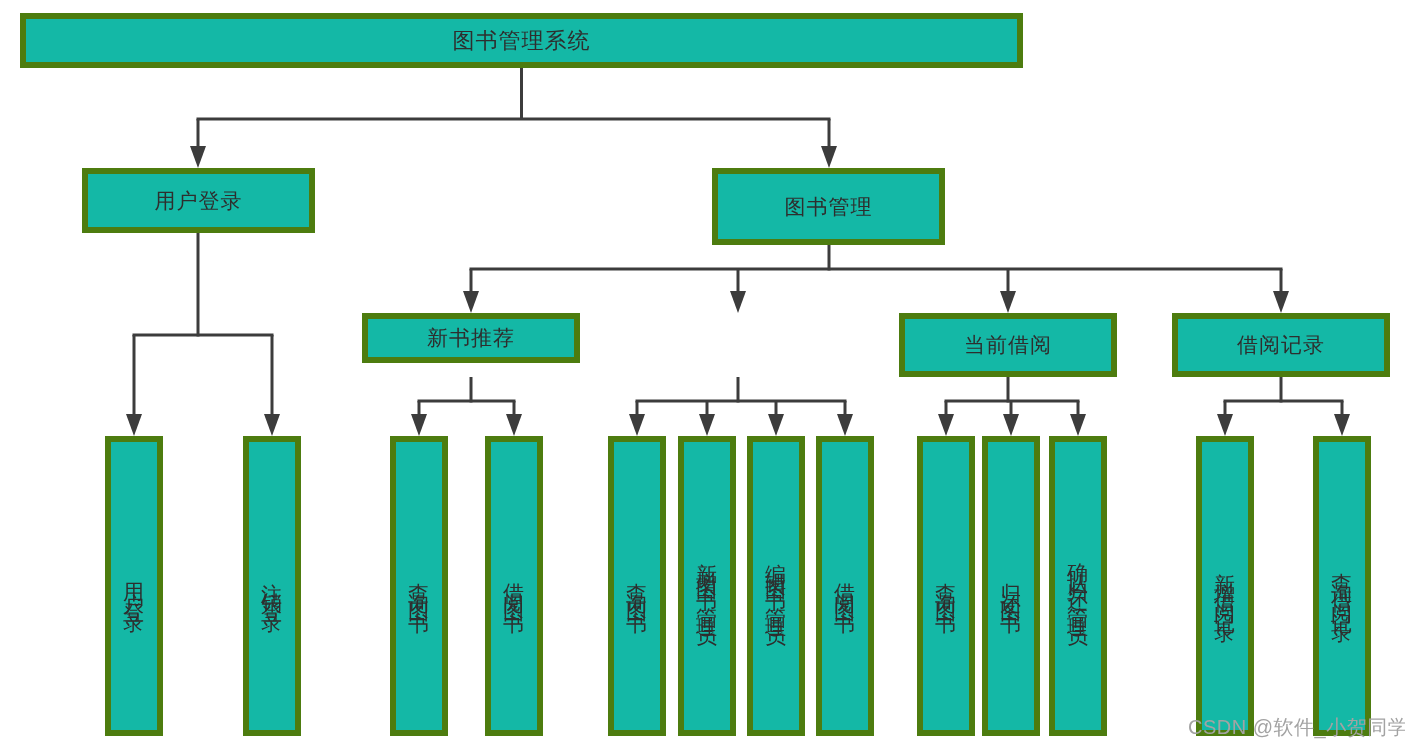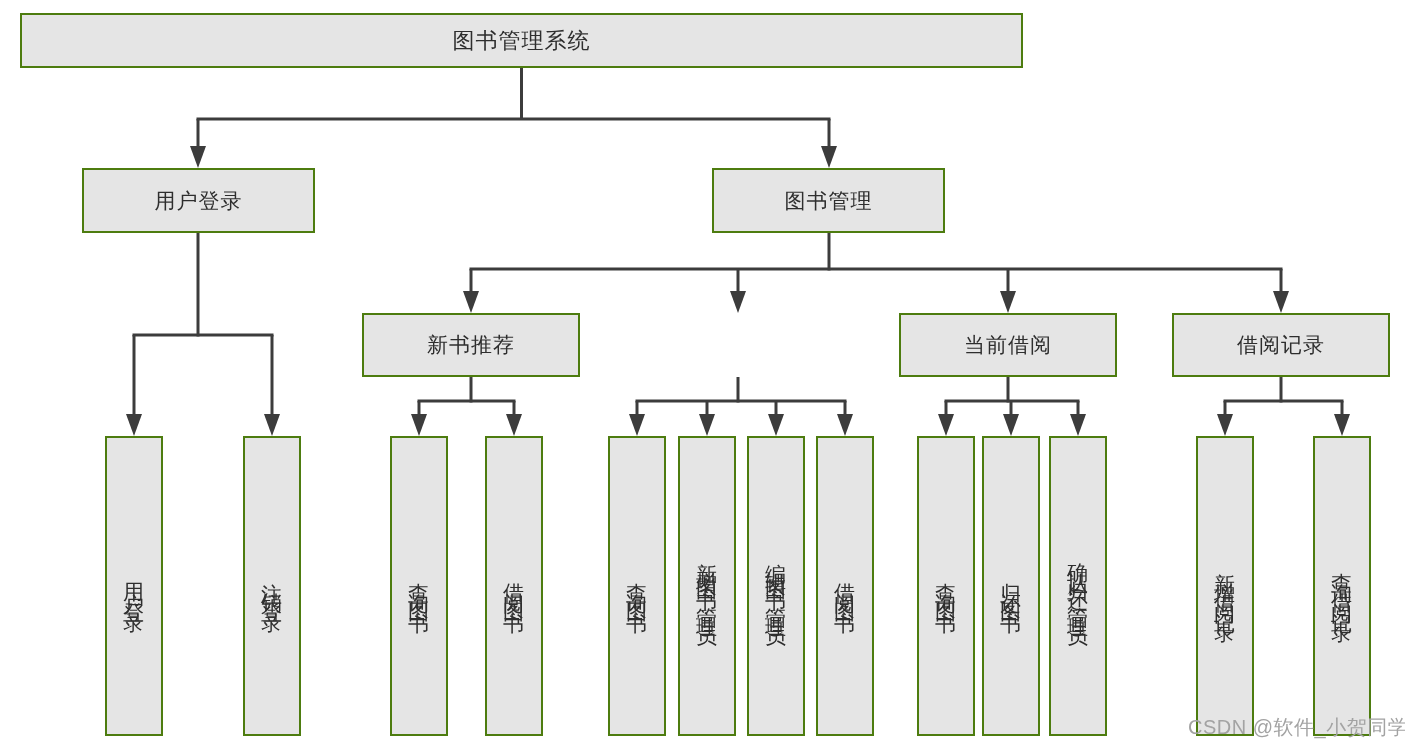--- a/index.html
+++ b/index.html
@@ -21,22 +21,22 @@
     height: 747px;
   }
   #connectors {
     position: absolute;
     left: 0; top: 0;
     z-index: 1;
   }
   .node {
     position: absolute;
     box-sizing: border-box;
-    background: #e5e5e5;
-    border: 2px solid #4d7c0f;
+    background: #14b8a6;
+    border: 6px solid #4d7c0f;
     display: flex;
     align-items: center;
     justify-content: center;
     z-index: 2;
   }
   .hlabel {
     font-size: 21px;
     color: #2e2e2e;
     letter-spacing: 1px;
     white-space: nowrap;
@@ -56,22 +56,22 @@
     color: #2e2e2e;
     letter-spacing: 10px;
     line-height: 1;
   }
   .vlabel.long {
     letter-spacing: 9px;
   }
   
   #box-root          { left: 20px;   top: 13px;  width: 1003px; height: 55px; }
   #box-user-login    { left: 82px;   top: 168px; width: 233px;  height: 65px; }
-  #box-book-mgmt     { left: 712px;  top: 168px; width: 233px;  height: 65px; }
-  #box-new-book      { left: 362px;  top: 313px; width: 218px;  height: 64px; }
+  #box-book-mgmt     { left: 712px;  top: 168px; width: 233px;  height: 77px; }
+  #box-new-book      { left: 362px;  top: 313px; width: 218px;  height: 50px; }
   #box-borrow        { left: 629px;  top: 313px; width: 218px;  height: 64px; }
   #box-current       { left: 899px;  top: 313px; width: 218px;  height: 64px; }
   #box-records       { left: 1172px; top: 313px; width: 218px;  height: 64px; }
   #leaf-ul-login     { left: 105px;  }
   #leaf-ul-logout    { left: 243px;  }
   #leaf-nb-query     { left: 390px;  }
   #leaf-nb-borrow    { left: 485px;  }
   #leaf-bb-query     { left: 608px;  }
   #leaf-bb-add       { left: 678px;  }
   #leaf-bb-edit      { left: 747px;  }

